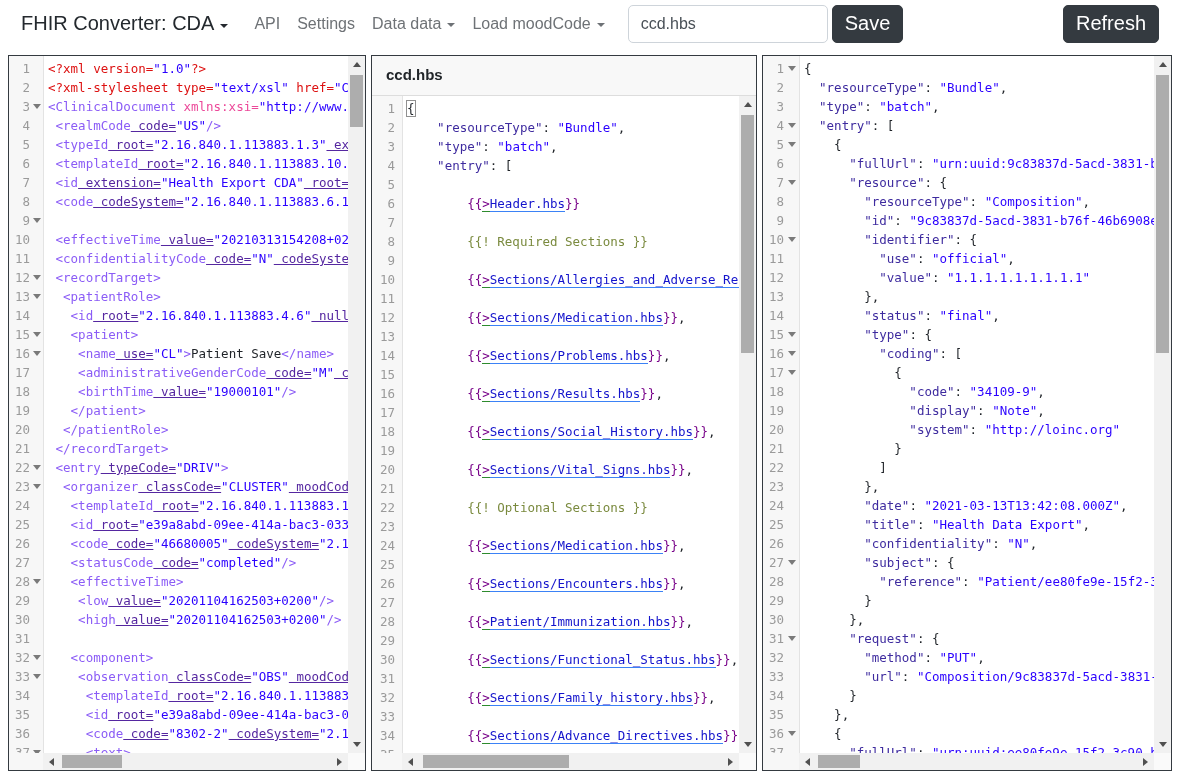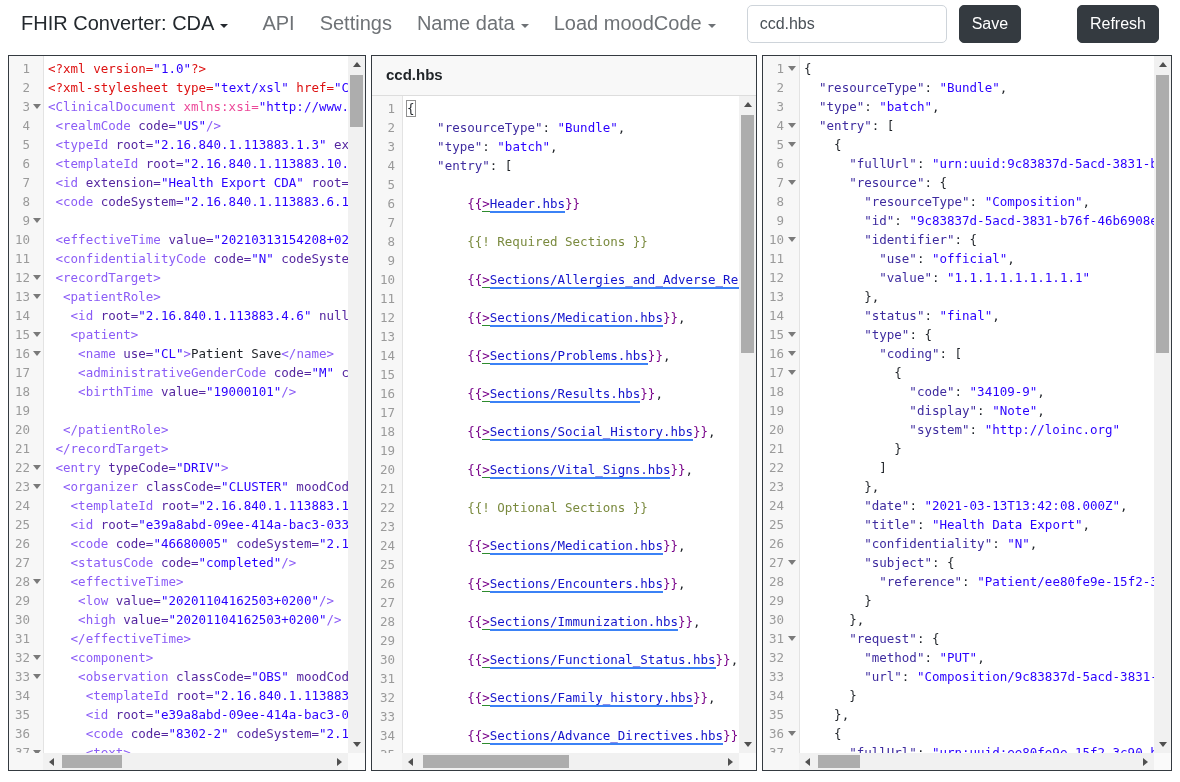--- a/index.html
+++ b/index.html
@@ -1,26 +1,26 @@
 <!DOCTYPE html>
 <html><head>
 <meta charset="utf-8">
 <style>
   html,body{margin:0;padding:0;background:#fff;width:1180px;height:782px;overflow:hidden;
     font-family:"Liberation Sans",sans-serif;}
   
-  .navbar{display:flex;align-items:center;height:47px;padding:0 21px;background:#fff;gap:8px;}
+  .navbar{display:flex;align-items:center;height:47px;padding:0 21px;background:#fff;}
   .brand{font-size:20px;color:#24292e;margin-right:26px;cursor:pointer;white-space:nowrap;}
-  .navlink{font-size:20px;color:#6e7276;margin-right:17px;cursor:pointer;white-space:nowrap;}
+  .navlink{font-size:16px;color:#6e7276;margin-right:17px;cursor:pointer;white-space:nowrap;}
   .caret{display:inline-block;width:0;height:0;border-left:4px solid transparent;
     border-right:4px solid transparent;border-top:4px solid currentColor;margin-left:6px;vertical-align:2px;}
   .tpl-input{box-sizing:border-box;width:200px;height:38px;border:1px solid #ced4da;border-radius:5px;
     padding:0 12px;font-size:16px;color:#495057;margin-left:6px;font-family:"Liberation Sans",sans-serif;}
   .btn-dark{height:38px;padding:0 12px;background:#343a40;color:#fff;border:1px solid #343a40;
-    border-radius:5px;font-size:16px;margin-left:4px;cursor:pointer;font-family:"Liberation Sans",sans-serif;}
+    border-radius:5px;font-size:20px;margin-left:4px;cursor:pointer;font-family:"Liberation Sans",sans-serif;}
   .spacer{flex:1;}
   
   .panel{position:absolute;top:55px;height:716px;border:1px solid #343a40;background:#fff;box-sizing:border-box;}
   #panel-left{left:8px;width:358px;}
   #panel-mid{left:371px;width:386px;}
   #panel-right{left:762px;width:410px;}
   .panel-header{height:40px;box-sizing:border-box;padding:10px 14px;font-size:15px;font-weight:700;
     color:#212529;background:#f8f8f8;border-bottom:1px solid #ddd;}
   .editor{position:absolute;left:0;right:0;bottom:0;top:0;overflow:hidden;background:#fff;}
   #panel-mid .editor{top:40px;}
@@ -39,27 +39,27 @@
   .ed-left .num,.ed-right .num{width:21px;}
   .ed-mid .num{width:23px;}
   .fold{flex:1;display:flex;align-items:center;justify-content:center;}
   .tri-fold{display:inline-block;width:0;height:0;border-left:4px solid transparent;
     border-right:4px solid transparent;border-top:5px solid #7a7a7a;cursor:pointer;}
   .code{flex:1;overflow:hidden;padding-left:4px;color:#1a1a1a;}
   
   .cm-meta{color:#dd1111;}
   .cm-ns{color:#ec4899;}
   .cm-tag{color:#8b5cf6;}
-  .cm-attr{color:#5527a0;}
+  .cm-attr{color:#5527a0;text-decoration:underline;}
   .cm-str{color:#2a00ff;}
   .cm-plain{color:#1f2328;}
   .cm-key{color:#3e2b9f;}
   .cm-com{color:#7a8a3e;}
   .cm-mus{color:#770088;}
-  .cm-link{color:#1414cc;border-bottom:5px solid #3b82f6;cursor:pointer;}
+  .cm-link{color:#1414cc;border-bottom:1px solid #3b82f6;cursor:pointer;}
   .cm-lnkarrow{color:#770088;border-bottom:1px solid #2e8b2e;}
   .cm-match{outline:1px solid #909090;}
   
   .vscroll{position:absolute;top:0;right:0;bottom:17px;width:17px;background:#f1f1f1;}
   .hscroll{position:absolute;bottom:0;right:17px;height:17px;background:#f1f1f1;}
   .ed-left .hscroll{left:34px;}
   .ed-mid .hscroll{left:30px;}
   .ed-right .hscroll{left:36px;}
   .sb-corner{position:absolute;right:0;bottom:0;width:17px;height:17px;background:#fafafa;}
   .sb-btn{position:absolute;width:17px;height:17px;display:flex;align-items:center;justify-content:center;cursor:pointer;}
@@ -71,21 +71,21 @@
   .sb-thumb{position:absolute;left:2px;right:2px;background:#adadad;cursor:pointer;}
   .sb-thumb-h{position:absolute;top:2px;bottom:2px;background:#adadad;cursor:pointer;}
 </style>
 </head>
 <body>
 
 <div class="navbar">
   <span class="brand"><span>FHIR Converter: CDA</span><span class="caret"></span></span>
   <span class="navlink">API</span>
   <span class="navlink">Settings</span>
-  <span class="navlink"><span>Name data</span><span class="caret"></span></span>
+  <span class="navlink"><span>Data data</span><span class="caret"></span></span>
   <span class="navlink"><span>Load moodCode</span><span class="caret"></span></span>
   <input class="tpl-input" type="text" value="ccd.hbs" style="">
   <button class="btn-dark">Save</button>
   <span class="spacer"></span>
   <button class="btn-dark">Refresh</button>
 </div>
 
 <div class="panel" id="panel-left">
   <div class="editor ed-left">
     <div class="gutter-bg"></div>
@@ -101,33 +101,33 @@
         <div class="line"><span class="gut"><span class="num">9</span><span class="fold"><span class="tri-fold"></span></span></span></div>
         <div class="line"><span class="gut"><span class="num">10</span><span class="fold"></span></span><span class="code"><span class="cm-tag"> &lt;effectiveTime</span><span class="cm-attr"> value=</span><span class="cm-str">"20210313154208+0200"</span></span></div>
         <div class="line"><span class="gut"><span class="num">11</span><span class="fold"></span></span><span class="code"><span class="cm-tag"> &lt;confidentialityCode</span><span class="cm-attr"> code=</span><span class="cm-str">"N"</span><span class="cm-attr"> codeSystem=</span></span></div>
         <div class="line"><span class="gut"><span class="num">12</span><span class="fold"><span class="tri-fold"></span></span></span><span class="code"><span class="cm-tag"> &lt;recordTarget&gt;</span></span></div>
         <div class="line"><span class="gut"><span class="num">13</span><span class="fold"><span class="tri-fold"></span></span></span><span class="code"><span class="cm-tag">  &lt;patientRole&gt;</span></span></div>
         <div class="line"><span class="gut"><span class="num">14</span><span class="fold"></span></span><span class="code"><span class="cm-tag">   &lt;id</span><span class="cm-attr"> root=</span><span class="cm-str">"2.16.840.1.113883.4.6"</span><span class="cm-attr"> nullFlavor=</span></span></div>
         <div class="line"><span class="gut"><span class="num">15</span><span class="fold"><span class="tri-fold"></span></span></span><span class="code"><span class="cm-tag">   &lt;patient&gt;</span></span></div>
         <div class="line"><span class="gut"><span class="num">16</span><span class="fold"><span class="tri-fold"></span></span></span><span class="code"><span class="cm-tag">    &lt;name</span><span class="cm-attr"> use=</span><span class="cm-str">"CL"</span><span class="cm-tag">&gt;</span><span class="cm-plain">Patient Save</span><span class="cm-tag">&lt;/name&gt;</span></span></div>
         <div class="line"><span class="gut"><span class="num">17</span><span class="fold"></span></span><span class="code"><span class="cm-tag">    &lt;administrativeGenderCode</span><span class="cm-attr"> code=</span><span class="cm-str">"M"</span><span class="cm-attr"> codeSystem=</span></span></div>
         <div class="line"><span class="gut"><span class="num">18</span><span class="fold"></span></span><span class="code"><span class="cm-tag">    &lt;birthTime</span><span class="cm-attr"> value=</span><span class="cm-str">"19000101"</span><span class="cm-tag">/&gt;</span></span></div>
-        <div class="line"><span class="gut"><span class="num">19</span><span class="fold"></span></span></div>
+        <div class="line"><span class="gut"><span class="num">19</span><span class="fold"></span></span><span class="code"><span class="cm-tag">   &lt;/patient&gt;</span></span></div>
         <div class="line"><span class="gut"><span class="num">20</span><span class="fold"></span></span><span class="code"><span class="cm-tag">  &lt;/patientRole&gt;</span></span></div>
         <div class="line"><span class="gut"><span class="num">21</span><span class="fold"></span></span><span class="code"><span class="cm-tag"> &lt;/recordTarget&gt;</span></span></div>
         <div class="line"><span class="gut"><span class="num">22</span><span class="fold"><span class="tri-fold"></span></span></span><span class="code"><span class="cm-tag"> &lt;entry</span><span class="cm-attr"> typeCode=</span><span class="cm-str">"DRIV"</span><span class="cm-tag">&gt;</span></span></div>
         <div class="line"><span class="gut"><span class="num">23</span><span class="fold"><span class="tri-fold"></span></span></span><span class="code"><span class="cm-tag">  &lt;organizer</span><span class="cm-attr"> classCode=</span><span class="cm-str">"CLUSTER"</span><span class="cm-attr"> moodCode=</span></span></div>
         <div class="line"><span class="gut"><span class="num">24</span><span class="fold"></span></span><span class="code"><span class="cm-tag">   &lt;templateId</span><span class="cm-attr"> root=</span><span class="cm-str">"2.16.840.1.113883.10.20.22.4.26"</span></span></div>
         <div class="line"><span class="gut"><span class="num">25</span><span class="fold"></span></span><span class="code"><span class="cm-tag">   &lt;id</span><span class="cm-attr"> root=</span><span class="cm-str">"e39a8abd-09ee-414a-bac3-0330d2e46ee4"</span></span></div>
         <div class="line"><span class="gut"><span class="num">26</span><span class="fold"></span></span><span class="code"><span class="cm-tag">   &lt;code</span><span class="cm-attr"> code=</span><span class="cm-str">"46680005"</span><span class="cm-attr"> codeSystem=</span><span class="cm-str">"2.16.840.1"</span></span></div>
         <div class="line"><span class="gut"><span class="num">27</span><span class="fold"></span></span><span class="code"><span class="cm-tag">   &lt;statusCode</span><span class="cm-attr"> code=</span><span class="cm-str">"completed"</span><span class="cm-tag">/&gt;</span></span></div>
         <div class="line"><span class="gut"><span class="num">28</span><span class="fold"><span class="tri-fold"></span></span></span><span class="code"><span class="cm-tag">   &lt;effectiveTime&gt;</span></span></div>
         <div class="line"><span class="gut"><span class="num">29</span><span class="fold"></span></span><span class="code"><span class="cm-tag">    &lt;low</span><span class="cm-attr"> value=</span><span class="cm-str">"20201104162503+0200"</span><span class="cm-tag">/&gt;</span></span></div>
         <div class="line"><span class="gut"><span class="num">30</span><span class="fold"></span></span><span class="code"><span class="cm-tag">    &lt;high</span><span class="cm-attr"> value=</span><span class="cm-str">"20201104162503+0200"</span><span class="cm-tag">/&gt;</span></span></div>
-        <div class="line"><span class="gut"><span class="num">31</span><span class="fold"></span></span><span class="code"><span class="cm-tag">   &lt;/effectiveTime&gt;</span></span></div>
+        <div class="line"><span class="gut"><span class="num">31</span><span class="fold"></span></span></div>
         <div class="line"><span class="gut"><span class="num">32</span><span class="fold"><span class="tri-fold"></span></span></span><span class="code"><span class="cm-tag">   &lt;component&gt;</span></span></div>
         <div class="line"><span class="gut"><span class="num">33</span><span class="fold"><span class="tri-fold"></span></span></span><span class="code"><span class="cm-tag">    &lt;observation</span><span class="cm-attr"> classCode=</span><span class="cm-str">"OBS"</span><span class="cm-attr"> moodCode=</span></span></div>
         <div class="line"><span class="gut"><span class="num">34</span><span class="fold"></span></span><span class="code"><span class="cm-tag">     &lt;templateId</span><span class="cm-attr"> root=</span><span class="cm-str">"2.16.840.1.113883.10.20.22"</span></span></div>
         <div class="line"><span class="gut"><span class="num">35</span><span class="fold"></span></span><span class="code"><span class="cm-tag">     &lt;id</span><span class="cm-attr"> root=</span><span class="cm-str">"e39a8abd-09ee-414a-bac3-0330d2e46ee5"</span></span></div>
         <div class="line"><span class="gut"><span class="num">36</span><span class="fold"></span></span><span class="code"><span class="cm-tag">     &lt;code</span><span class="cm-attr"> code=</span><span class="cm-str">"8302-2"</span><span class="cm-attr"> codeSystem=</span><span class="cm-str">"2.16.840"</span></span></div>
         <div class="line"><span class="gut"><span class="num">37</span><span class="fold"><span class="tri-fold"></span></span></span><span class="code"><span class="cm-tag">     &lt;text&gt;</span></span></div>
       </div>
     <div class="vscroll">
       <div class="sb-btn top">
           <span class="tri-up"></span>
@@ -175,21 +175,21 @@
         <div class="line"><span class="gut"><span class="num">18</span><span class="fold"></span></span><span class="code"><span class="cm-plain">        </span><span class="cm-mus">{{</span><span class="cm-lnkarrow">&gt;</span><span class="cm-link">Sections/Social_History.hbs</span><span class="cm-mus">}}</span><span class="cm-plain">,</span></span></div>
         <div class="line"><span class="gut"><span class="num">19</span><span class="fold"></span></span><span class="code"></span></div>
         <div class="line"><span class="gut"><span class="num">20</span><span class="fold"></span></span><span class="code"><span class="cm-plain">        </span><span class="cm-mus">{{</span><span class="cm-lnkarrow">&gt;</span><span class="cm-link">Sections/Vital_Signs.hbs</span><span class="cm-mus">}}</span><span class="cm-plain">,</span></span></div>
         <div class="line"><span class="gut"><span class="num">21</span><span class="fold"></span></span><span class="code"></span></div>
         <div class="line"><span class="gut"><span class="num">22</span><span class="fold"></span></span><span class="code"><span class="cm-plain">        </span><span class="cm-com">{{! Optional Sections }}</span></span></div>
         <div class="line"><span class="gut"><span class="num">23</span><span class="fold"></span></span><span class="code"></span></div>
         <div class="line"><span class="gut"><span class="num">24</span><span class="fold"></span></span><span class="code"><span class="cm-plain">        </span><span class="cm-mus">{{</span><span class="cm-lnkarrow">&gt;</span><span class="cm-link">Sections/Medication.hbs</span><span class="cm-mus">}}</span><span class="cm-plain">,</span></span></div>
         <div class="line"><span class="gut"><span class="num">25</span><span class="fold"></span></span><span class="code"></span></div>
         <div class="line"><span class="gut"><span class="num">26</span><span class="fold"></span></span><span class="code"><span class="cm-plain">        </span><span class="cm-mus">{{</span><span class="cm-lnkarrow">&gt;</span><span class="cm-link">Sections/Encounters.hbs</span><span class="cm-mus">}}</span><span class="cm-plain">,</span></span></div>
         <div class="line"><span class="gut"><span class="num">27</span><span class="fold"></span></span><span class="code"></span></div>
-        <div class="line"><span class="gut"><span class="num">28</span><span class="fold"></span></span><span class="code"><span class="cm-plain">        </span><span class="cm-mus">{{</span><span class="cm-lnkarrow">&gt;</span><span class="cm-link">Sections/Immunization.hbs</span><span class="cm-mus">}}</span><span class="cm-plain">,</span></span></div>
+        <div class="line"><span class="gut"><span class="num">28</span><span class="fold"></span></span><span class="code"><span class="cm-plain">        </span><span class="cm-mus">{{</span><span class="cm-lnkarrow">&gt;</span><span class="cm-link">Patient/Immunization.hbs</span><span class="cm-mus">}}</span><span class="cm-plain">,</span></span></div>
         <div class="line"><span class="gut"><span class="num">29</span><span class="fold"></span></span><span class="code"></span></div>
         <div class="line"><span class="gut"><span class="num">30</span><span class="fold"></span></span><span class="code"><span class="cm-plain">        </span><span class="cm-mus">{{</span><span class="cm-lnkarrow">&gt;</span><span class="cm-link">Sections/Functional_Status.hbs</span><span class="cm-mus">}}</span><span class="cm-plain">,</span></span></div>
         <div class="line"><span class="gut"><span class="num">31</span><span class="fold"></span></span><span class="code"></span></div>
         <div class="line"><span class="gut"><span class="num">32</span><span class="fold"></span></span><span class="code"><span class="cm-plain">        </span><span class="cm-mus">{{</span><span class="cm-lnkarrow">&gt;</span><span class="cm-link">Sections/Family_history.hbs</span><span class="cm-mus">}}</span><span class="cm-plain">,</span></span></div>
         <div class="line"><span class="gut"><span class="num">33</span><span class="fold"></span></span><span class="code"></span></div>
         <div class="line"><span class="gut"><span class="num">34</span><span class="fold"></span></span><span class="code"><span class="cm-plain">        </span><span class="cm-mus">{{</span><span class="cm-lnkarrow">&gt;</span><span class="cm-link">Sections/Advance_Directives.hbs</span><span class="cm-mus">}}</span><span class="cm-plain">,</span></span></div>
         <div class="line"><span class="gut"><span class="num">35</span><span class="fold"></span></span><span class="code"></span></div>
       </div>
     <div class="vscroll">
       <div class="sb-btn top">

